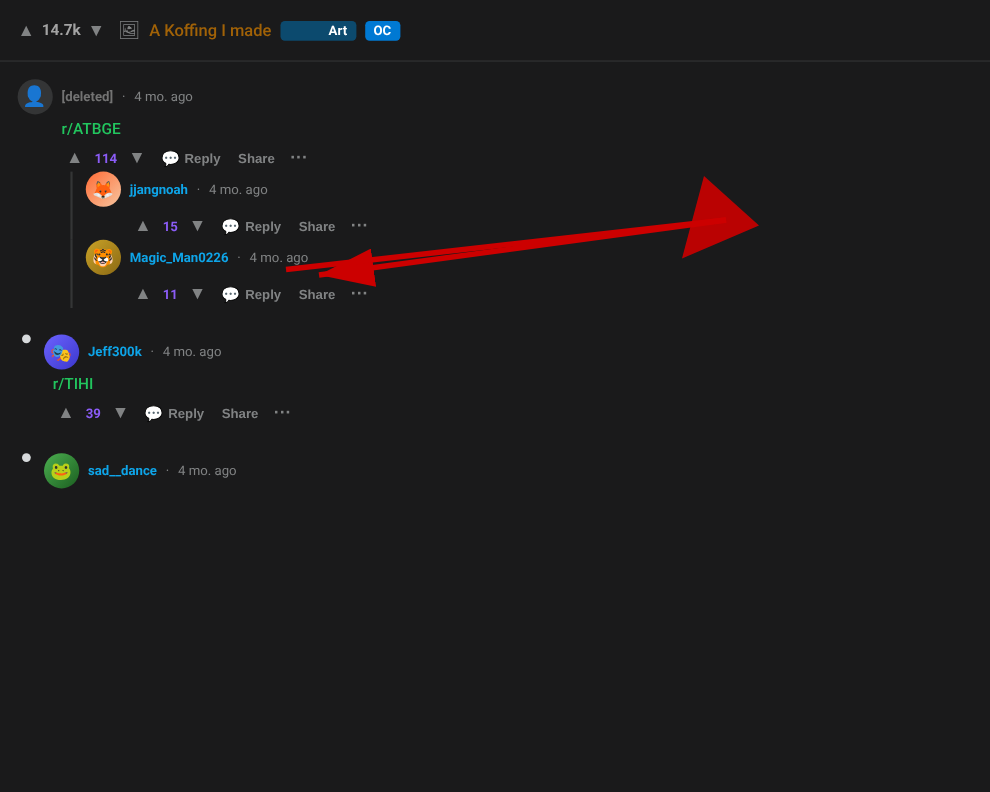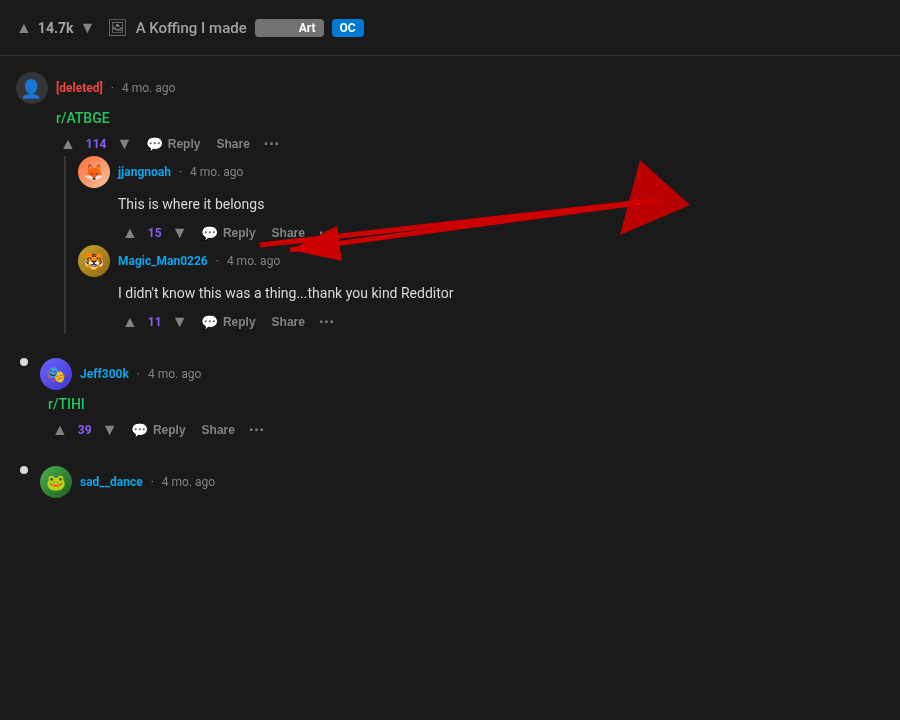--- a/index.html
+++ b/index.html
@@ -42,32 +42,32 @@
     .title-area {
       display: flex;
       align-items: center;
       gap: 8px;
     }
     .post-icon {
       color: #818384;
       font-size: 16px;
     }
     .post-title {
-      color: #a3a3a3;
+      color: #a16207;
       font-size: 15px;
       font-weight: 500;
     }
     .tag {
       padding: 2px 8px;
       border-radius: 4px;
       font-size: 12px;
       font-weight: 700;
     }
     .tag-art {
-      background-color: #737373;
+      background-color: #0c4a6e;
       color: white;
       padding-left: 44px;
     }
     .tag-oc {
       background-color: #0079d3;
       color: white;
     }
 
     
     .main-content {
@@ -102,21 +102,21 @@
     .avatar-deleted {
       background-color: #343536;
       color: #818384;
     }
     .username {
       color: #0ea5e9;
       font-size: 12px;
       font-weight: 700;
     }
     .username.deleted {
-      color: #ef4444;
+      color: #737373;
     }
     .timestamp {
       color: #818384;
       font-size: 12px;
     }
     .comment-body {
       margin-left: 40px;
     }
     .subreddit-link {
       color: #22c55e;
@@ -248,21 +248,20 @@
     <div class="nested-comment">
       <div class="comment-header">
         <div class="avatar" style="background:linear-gradient(135deg,#ff6b35,#f7c59f);">
           <span style="font-size:16px;">🦊</span>
         </div>
         <span class="username">jjangnoah</span>
         <span class="timestamp">·</span>
         <span class="timestamp">4 mo. ago</span>
       </div>
       <div class="comment-body">
-        <p class="comment-text">This is where it belongs</p>
         <div class="comment-actions">
           <button class="vote-btn">▲</button>
           <span class="comment-vote-count">15</span>
           <button class="vote-btn">▼</button>
           <button class="action-btn">
             <span class="reply-icon">💬</span>
             <span>Reply</span>
           </button>
           <button class="action-btn">
             <span>Share</span>
@@ -275,21 +274,20 @@
     <div class="nested-comment">
       <div class="comment-header">
         <div class="avatar" style="background:linear-gradient(135deg,#c9a227,#8b6914);">
           <span style="font-size:16px;">🐯</span>
         </div>
         <span class="username">Magic_Man0226</span>
         <span class="timestamp">·</span>
         <span class="timestamp">4 mo. ago</span>
       </div>
       <div class="comment-body">
-        <p class="comment-text">I didn't know this was a thing...thank you kind Redditor</p>
         <div class="comment-actions">
           <button class="vote-btn">▲</button>
           <span class="comment-vote-count">11</span>
           <button class="vote-btn">▼</button>
           <button class="action-btn">
             <span class="reply-icon">💬</span>
             <span>Reply</span>
           </button>
           <button class="action-btn">
             <span>Share</span>

